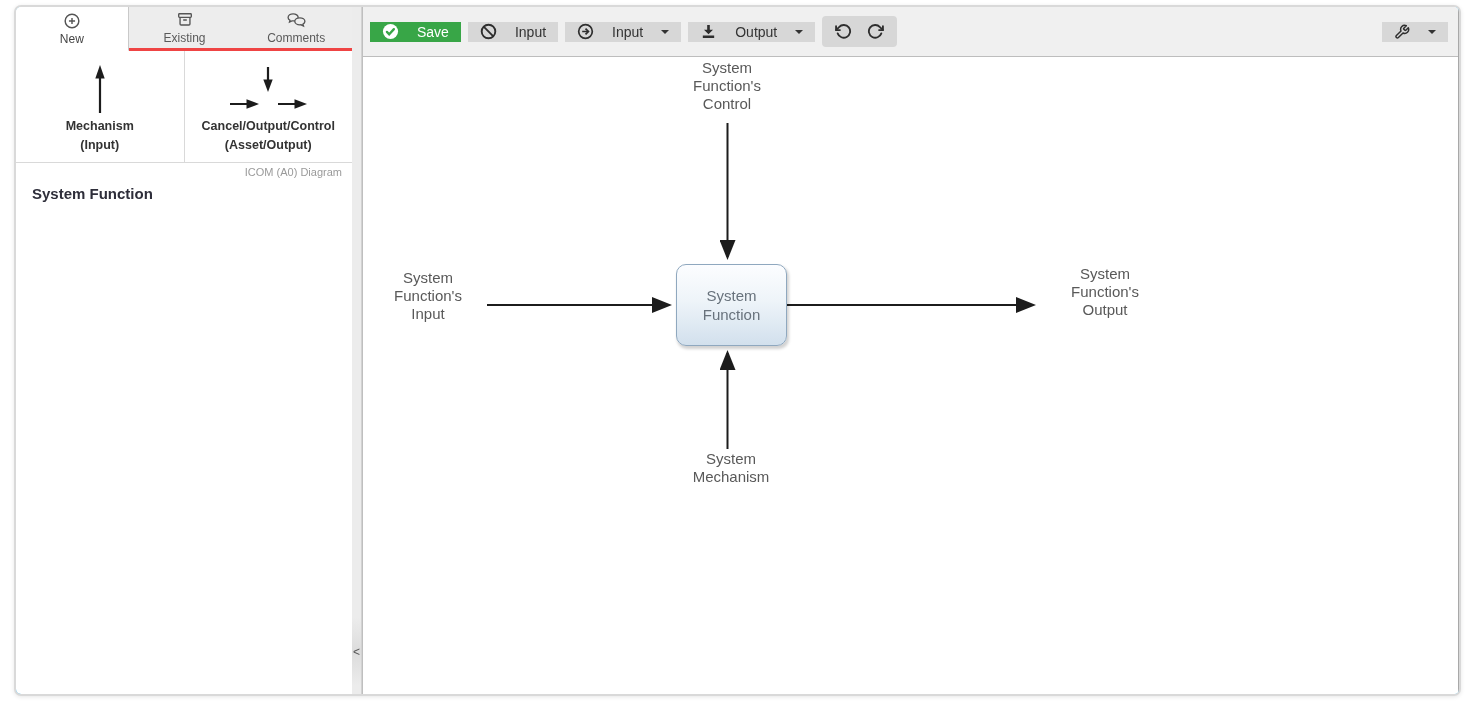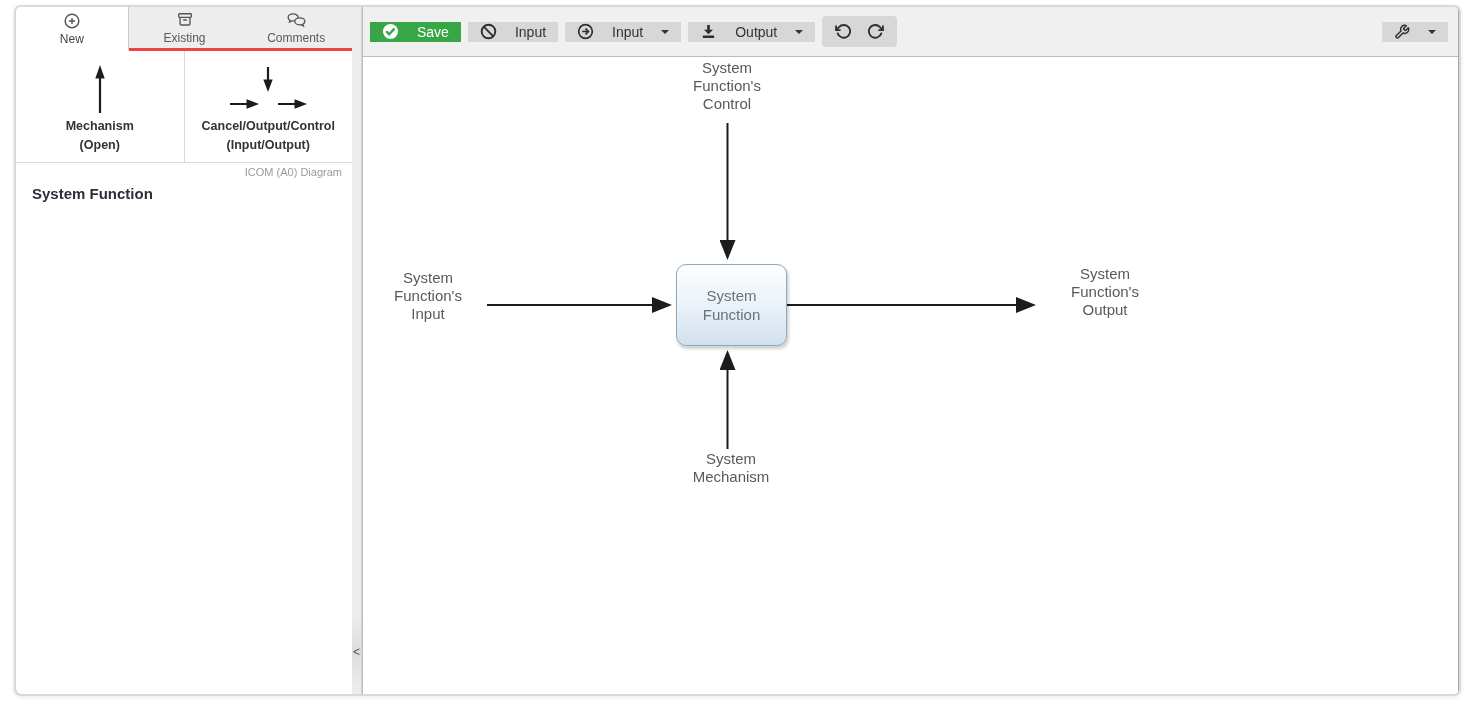--- a/index.html
+++ b/index.html
@@ -121,35 +121,35 @@
 
     <div class="palette">
       <div class="pal-cell">
         <span class="pal-icon">
           <svg class="icon" width="18" height="52" viewBox="0 0 18 52">
             <line x1="9" y1="50" x2="9" y2="14" stroke="#1c1c1c" stroke-width="2.2"></line>
             <polygon points="9,2 4.3,15.5 13.7,15.5" fill="#1c1c1c"></polygon>
           </svg>
         </span>
         <span class="pal-title">Mechanism</span>
-        <span class="pal-sub">(Open)</span>
+        <span class="pal-sub">(Input)</span>
       </div>
       <div class="pal-cell">
         <span class="pal-icon">
           <svg class="icon" width="96" height="52" viewBox="0 0 96 52">
             <line x1="48" y1="4" x2="48" y2="19" stroke="#1c1c1c" stroke-width="2.2"></line>
             <polygon points="48,29 43.3,16.5 52.7,16.5" fill="#1c1c1c"></polygon>
             <line x1="10" y1="41" x2="28" y2="41" stroke="#1c1c1c" stroke-width="2.2"></line>
             <polygon points="39,41 26.5,36.3 26.5,45.7" fill="#1c1c1c"></polygon>
             <line x1="58" y1="41" x2="76" y2="41" stroke="#1c1c1c" stroke-width="2.2"></line>
             <polygon points="87,41 74.5,36.3 74.5,45.7" fill="#1c1c1c"></polygon>
           </svg>
         </span>
         <span class="pal-title">Cancel/Output/Control</span>
-        <span class="pal-sub">(Input/Output)</span>
+        <span class="pal-sub">(Asset/Output)</span>
       </div>
     </div>
 
     <div class="meta-row">ICOM (A0) Diagram</div>
     <div class="func-heading">System Function</div>
     <div class="sidebar-rest"></div>
   </div>
 
   <div class="handle">
     <div class="grip">

